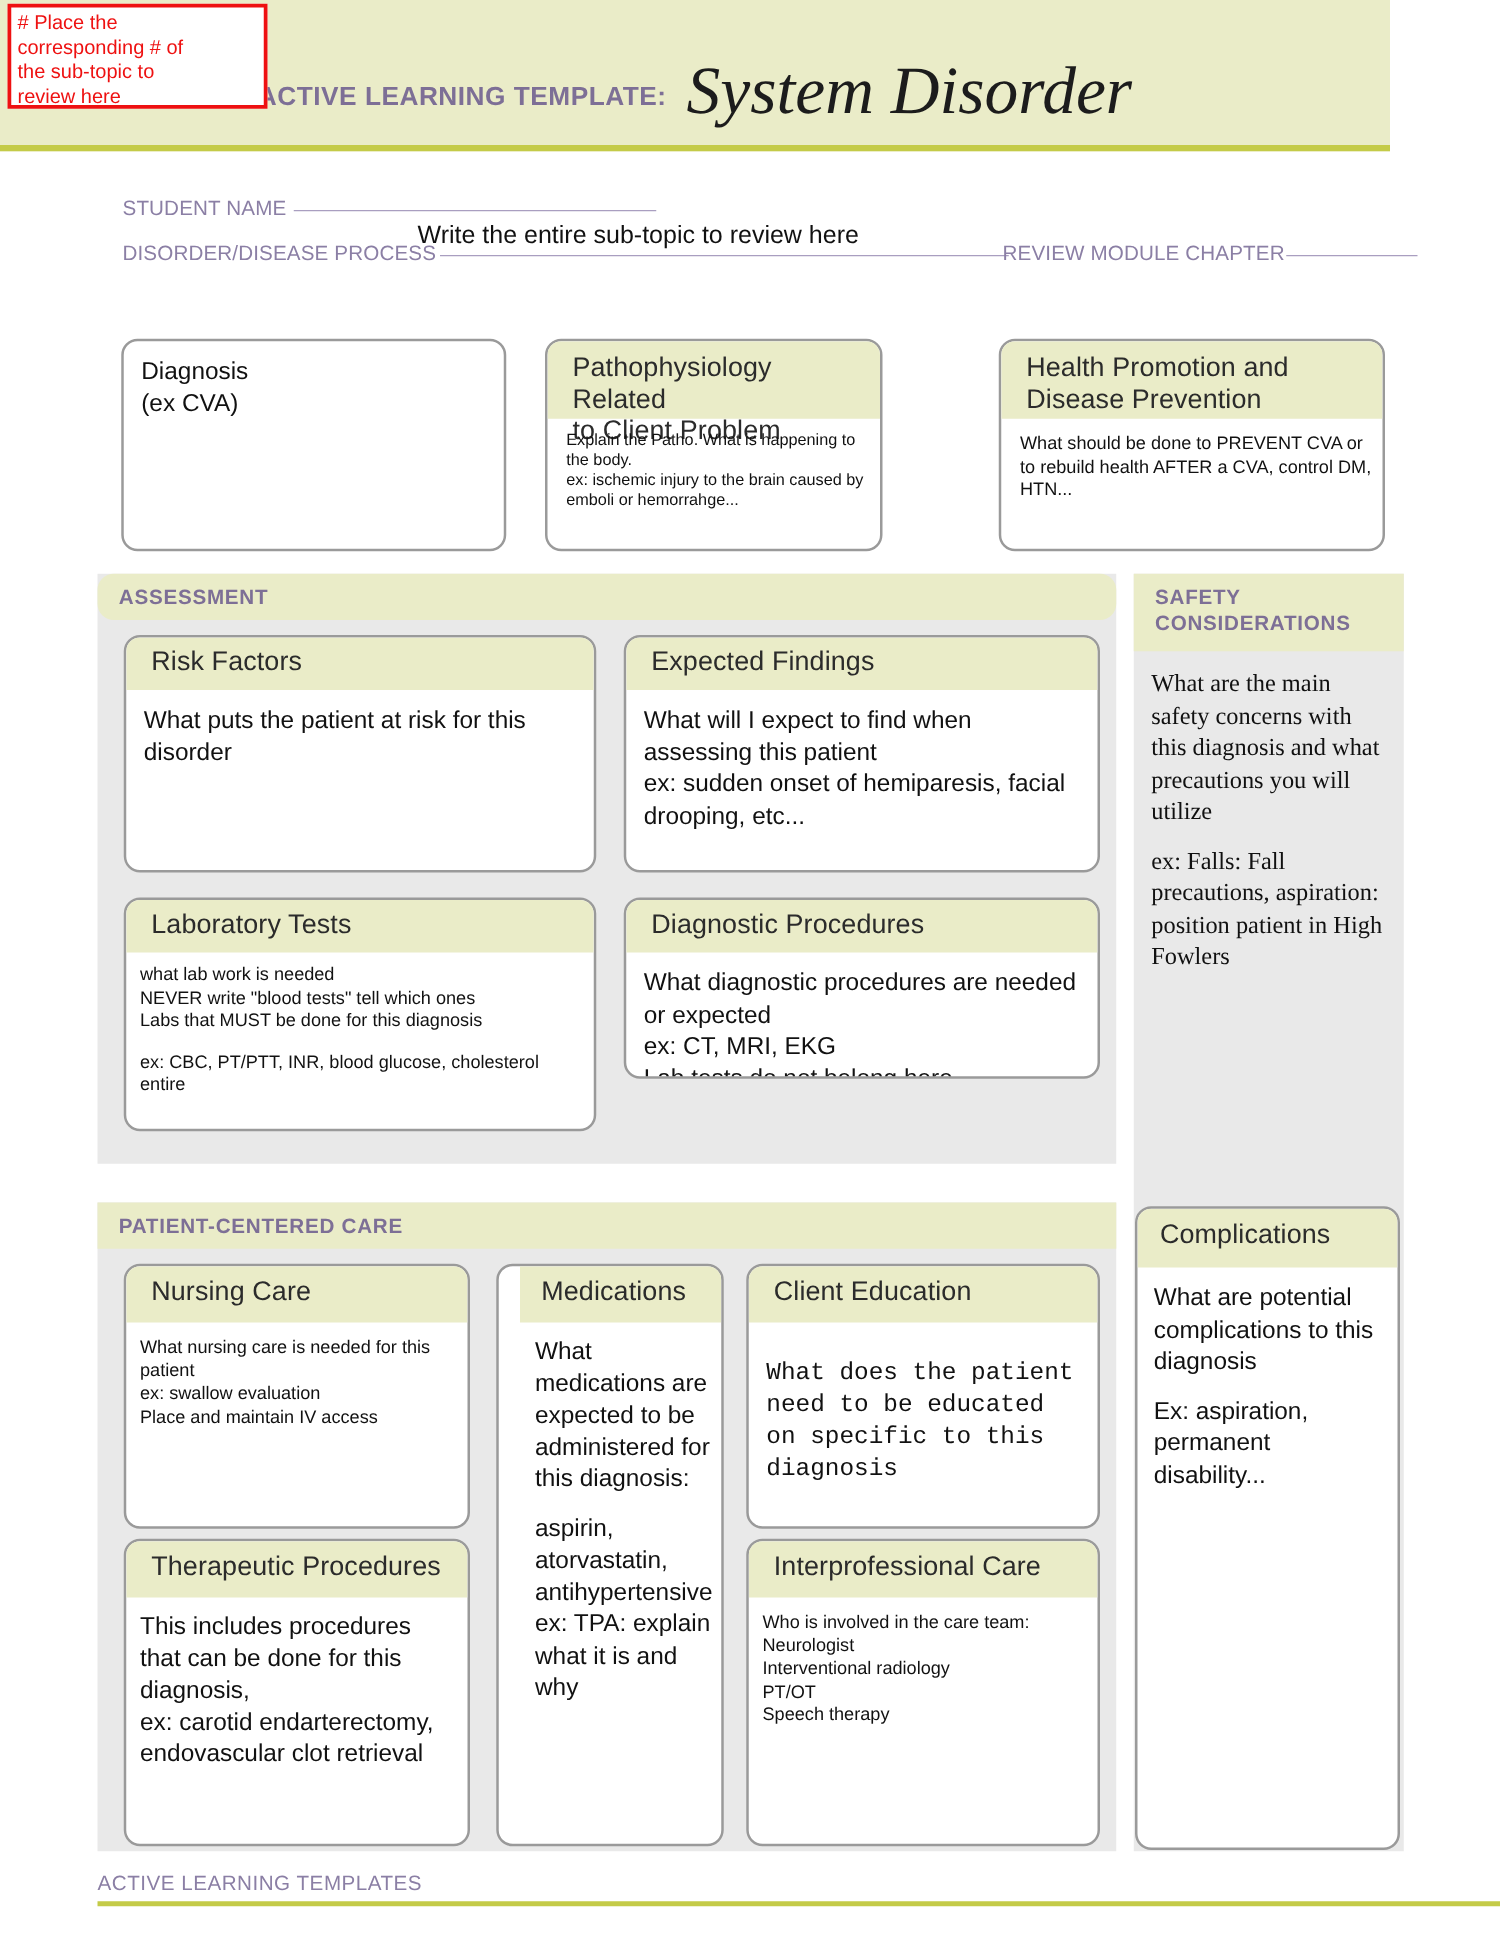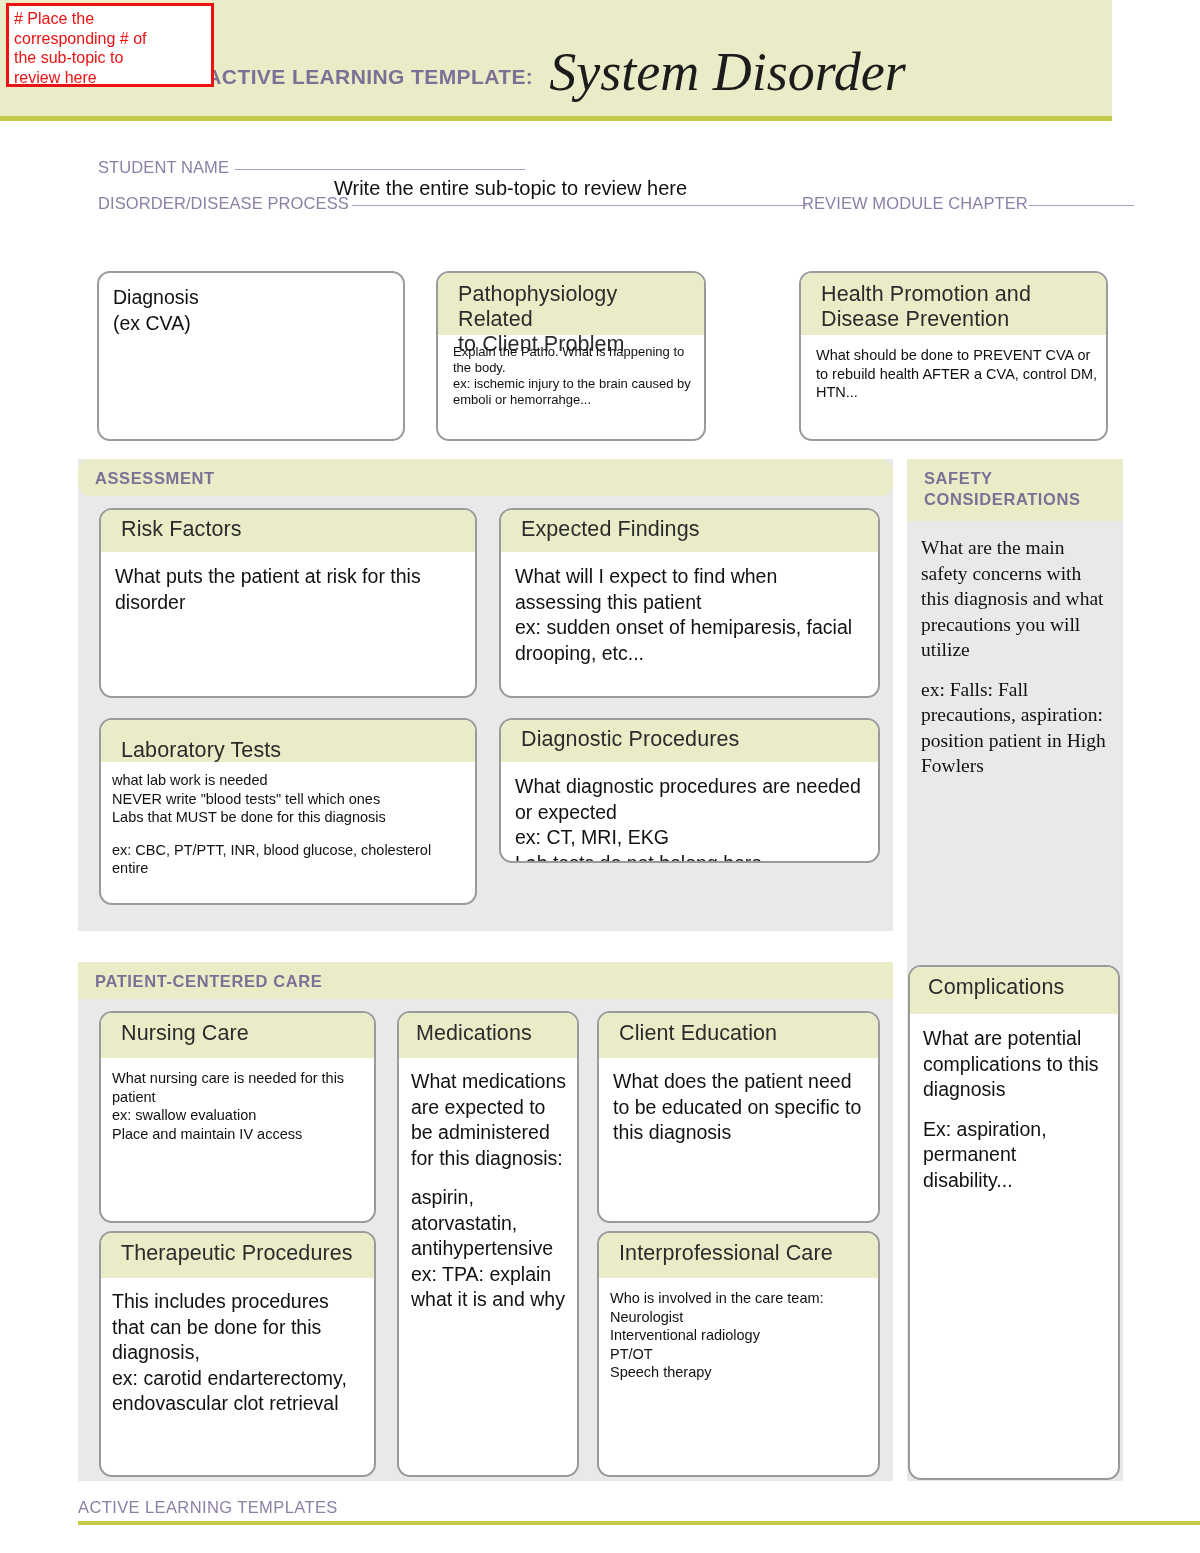--- a/index.html
+++ b/index.html
@@ -248,21 +248,21 @@
   <div class="card-head" style="height:42px; padding-top:7px;">
     <div class="card-head-text">Expected Findings</div>
   </div>
   <div class="card-body" style="padding-top:12px;">
     <div class="body-lg" style="white-space:pre-line;">What will I expect to find when assessing this patient
 ex: sudden onset of hemiparesis, facial drooping, etc...</div>
   </div>
 </div>
 
 <div class="card" style="left:99px; top:718px; width:378px; height:187px;">
-  <div class="card-head" style="height:42px; padding-top:18px;">
+  <div class="card-head" style="height:42px; padding-top:7px;">
     <div class="card-head-text">Laboratory Tests</div>
   </div>
   <div class="card-body" style="padding-top:9px; padding-left:11px;">
     <div class="body-sm">what lab work is needed</div>
     <div class="body-sm">NEVER write "blood tests" tell which ones</div>
     <div class="body-sm">Labs that MUST be done for this diagnosis</div>
     <span class="blank-line"></span>
     <div class="body-sm">ex: CBC, PT/PTT, INR, blood glucose, cholesterol entire</div>
   </div>
 </div>
@@ -311,37 +311,37 @@
   <div class="card-head" style="height:45px; padding-top:8px;">
     <div class="card-head-text">Nursing Care</div>
   </div>
   <div class="card-body" style="padding-top:11px; padding-left:11px;">
     <div class="body-sm" style="white-space:pre-line;">What nursing care is needed for this patient
 ex: swallow evaluation
 Place and maintain IV access</div>
   </div>
 </div>
 
-<div class="card" style="left:397px; top:1011px; width:182px; height:466px;">
+<div class="card" style="left:397px; top:1011px; width:182px; height:466px;padding-left:17px;">
   <div class="card-head" style="height:45px; padding-top:8px; padding-left:17px;">
     <div class="card-head-text">Medications</div>
   </div>
   <div class="card-body" style="padding-top:11px; padding-left:12px; padding-right:6px;">
     <div class="body-lg">What medications are expected to be administered for this diagnosis:</div>
     <span class="blank-line"></span>
     <div class="body-lg">aspirin, atorvastatin, antihypertensive</div>
     <div class="body-lg">ex: TPA: explain what it is and why</div>
   </div>
 </div>
 
 <div class="card" style="left:597px; top:1011px; width:283px; height:212px;">
   <div class="card-head" style="height:45px; padding-top:8px;">
     <div class="card-head-text">Client Education</div>
   </div>
-  <div class="card-body" style="padding-top:11px;">
+  <div class="card-body" style="padding-top:28px;font-family:Liberation Mono, monospace;">
     <div class="body-lg">What does the patient need to be educated on specific to this diagnosis</div>
   </div>
 </div>
 
 <div class="card" style="left:99px; top:1231px; width:277px; height:246px;">
   <div class="card-head" style="height:45px; padding-top:8px;">
     <div class="card-head-text">Therapeutic Procedures</div>
   </div>
   <div class="card-body" style="padding-top:11px; padding-left:11px;">
     <div class="body-lg" style="white-space:pre-line;">This includes procedures that can be done for this diagnosis,

